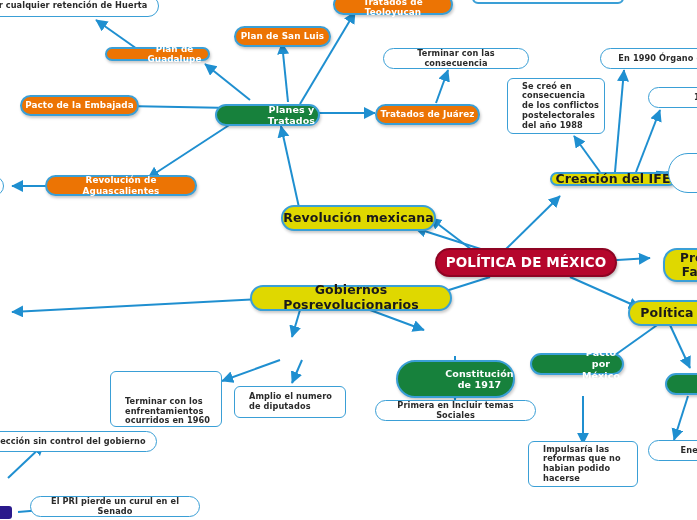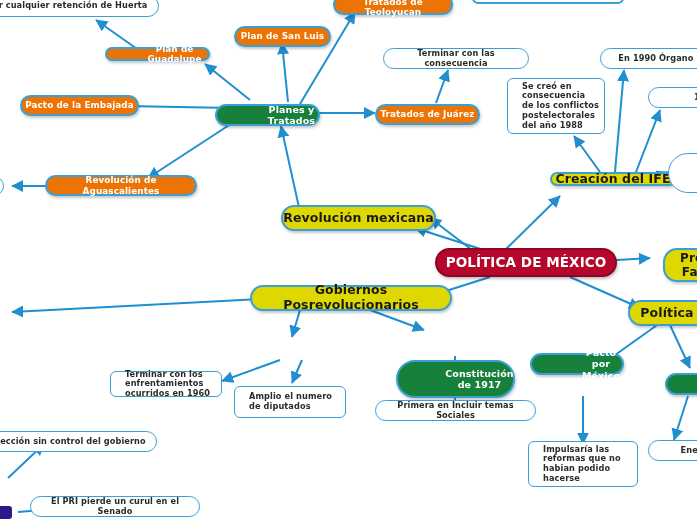--- a/index.html
+++ b/index.html
@@ -244,21 +244,21 @@
   </div>
 
   <div class="node n-white" style="left:648px; top:87px; width:115px; height:21px;">
     <span class="pad">1996 </span>
   </div>
 
   <div class="node n-white" style="left:668px; top:153px; width:72px; height:40px; border-radius:22px;">
     <span class="pad"></span>
   </div>
 
-  <div class="node n-white multi" style="left:110px; top:371px; width:112px; height:26px;">
+  <div class="node n-white multi" style="left:110px; top:371px; width:112px; height:56px;align-items:flex-end;">
     <span class="pad" style="white-space:pre-line">Terminar con los
 enfrentamientos
 ocurridos en 1960</span>
   </div>
 
   <div class="node n-white multi" style="left:234px; top:386px; width:112px; height:32px;">
     <span class="pad" style="white-space:pre-line">Amplio el  numero
 de diputados</span>
   </div>
 

